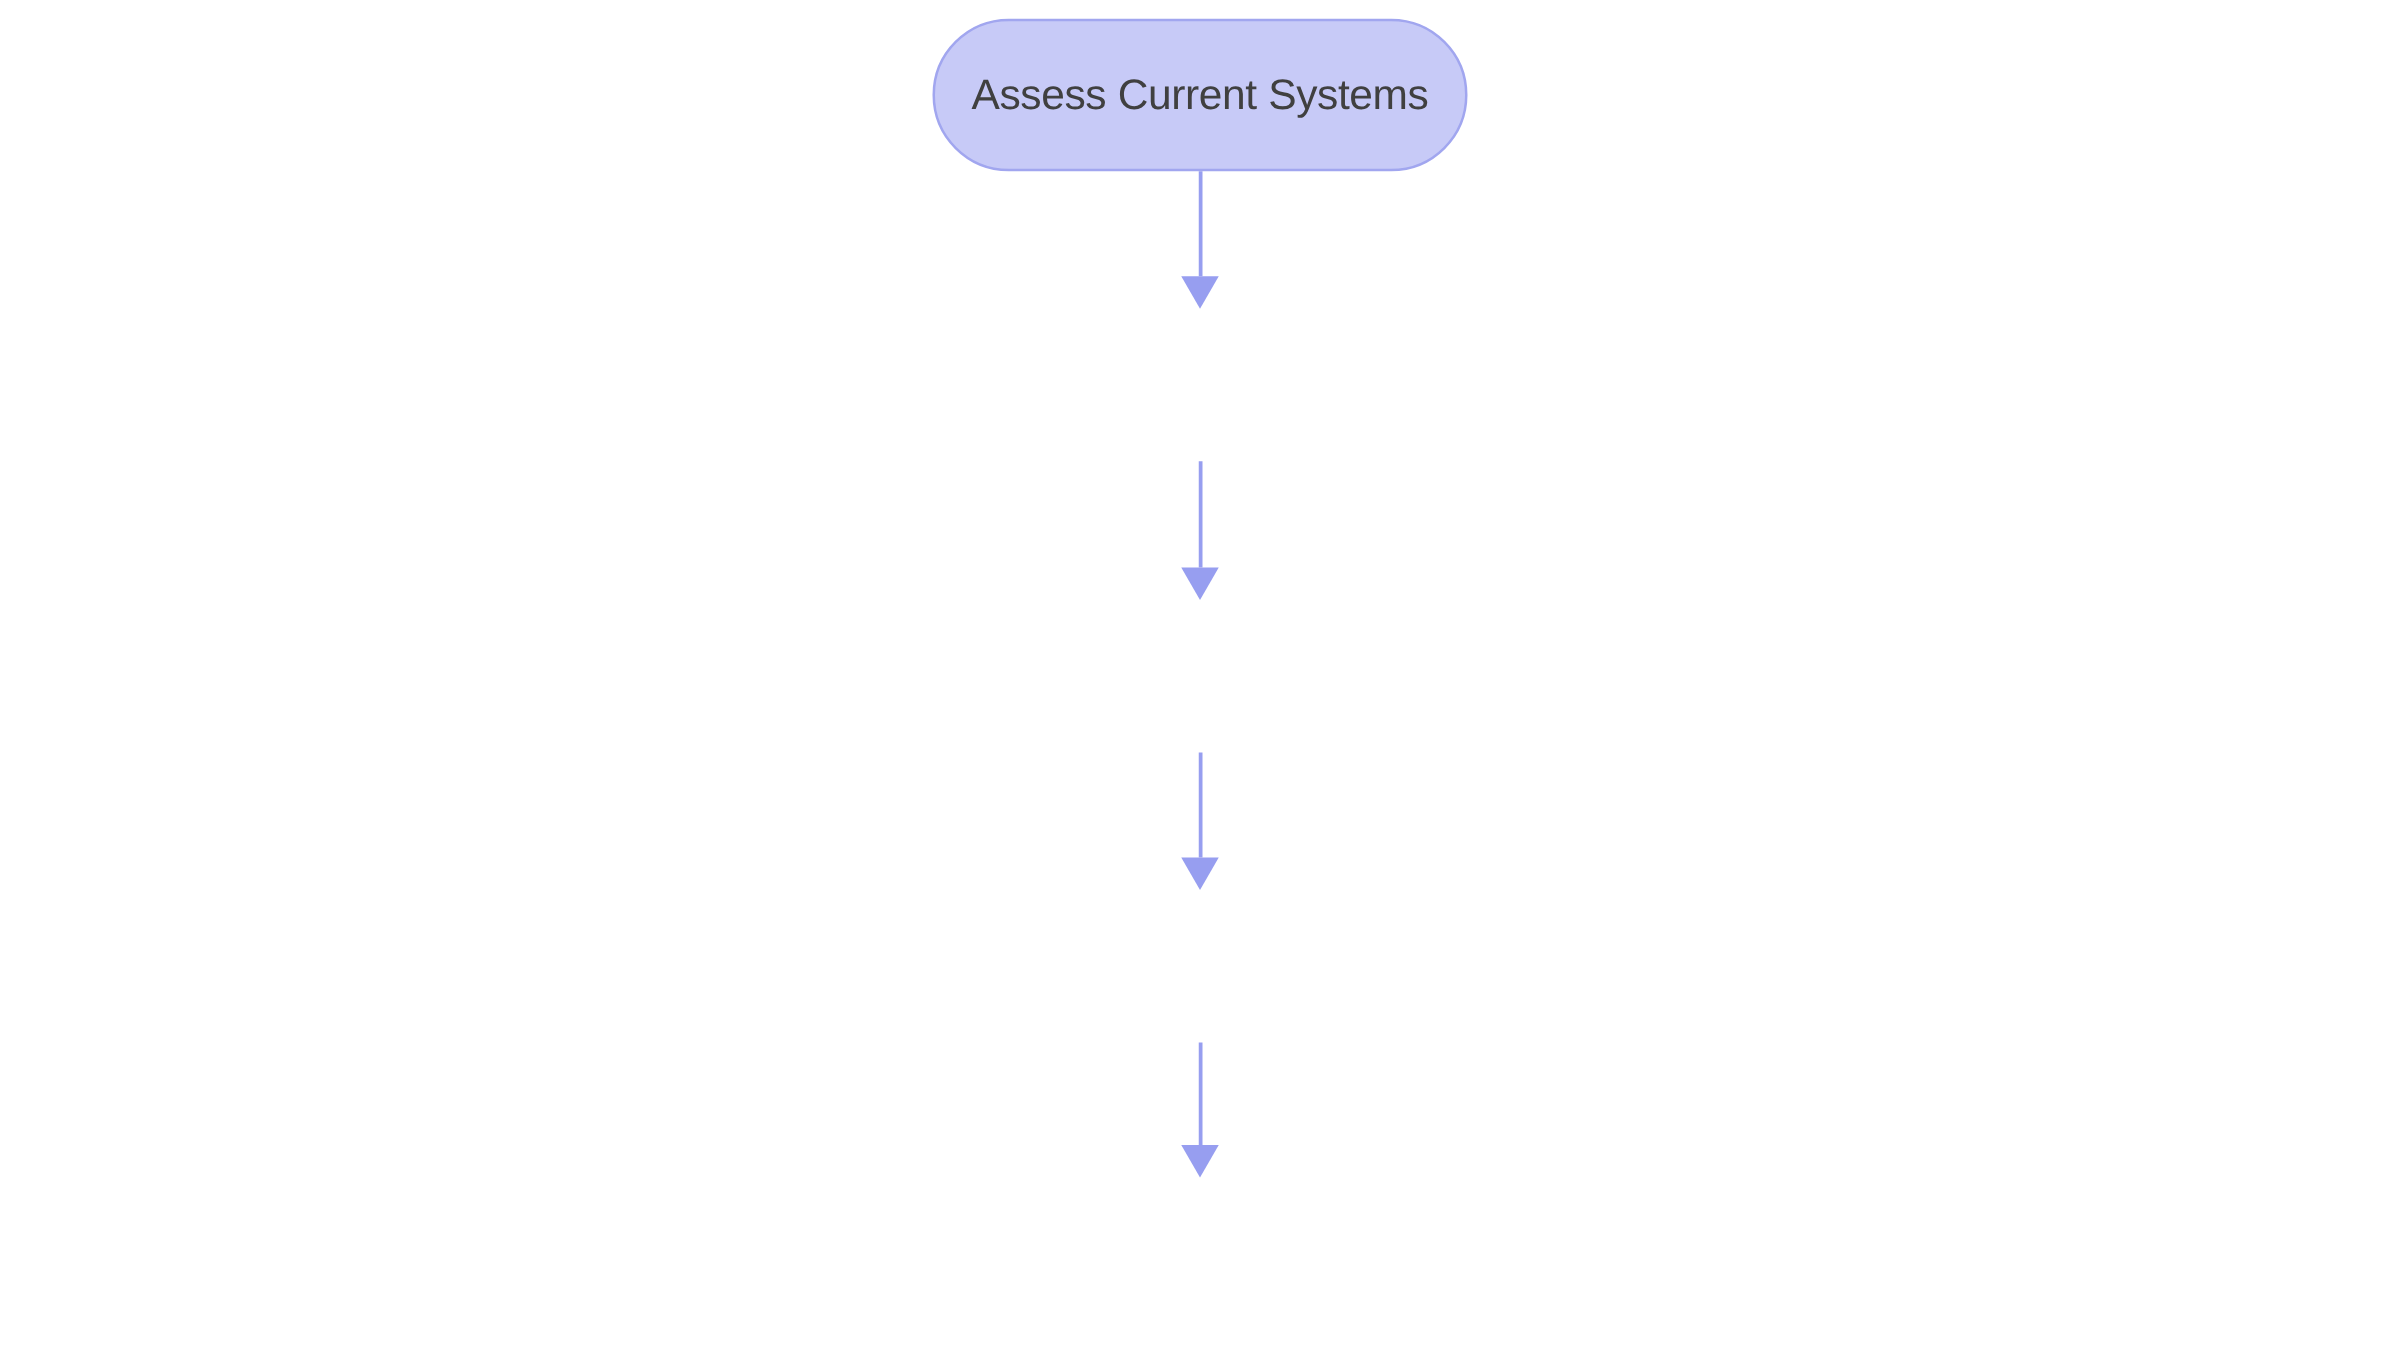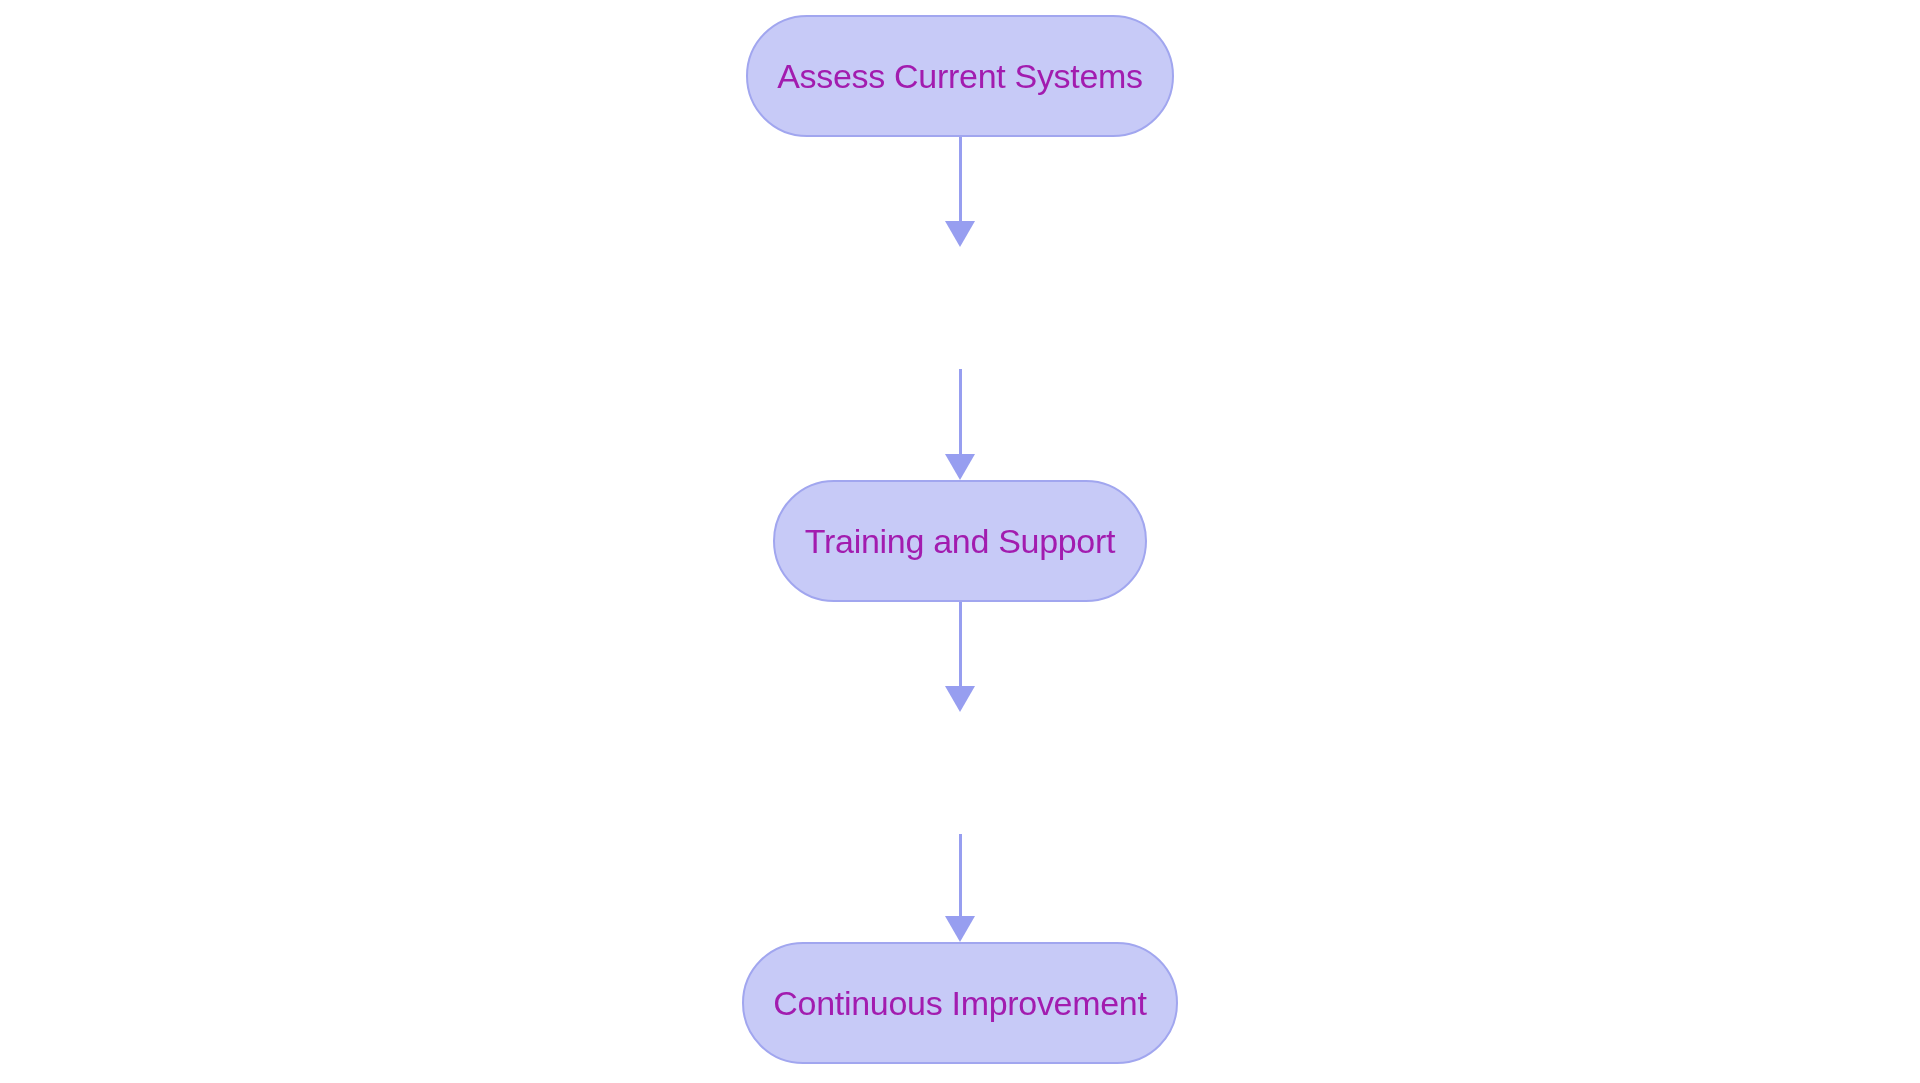--- a/index.html
+++ b/index.html
@@ -20,21 +20,21 @@
     height: 122px;
     box-sizing: border-box;
     background: #c7caf7;
     border: 2px solid #a1a6ef;
     border-radius: 61px;
     display: flex;
     align-items: center;
     justify-content: center;
   }
   .node-label {
-    color: #a21caf;
+    color: #404040;
     font-size: 34px;
     letter-spacing: -0.3px;
     white-space: nowrap;
   }
   .node-1 { left: 746px; top: 15px;  width: 428px; }
   .node-2 { left: 817px; top: 247px; width: 286px; }
   .node-3 { left: 773px; top: 480px; width: 374px; }
   .node-4 { left: 817px; top: 712px; width: 286px; }
   .node-5 { left: 742px; top: 942px; width: 436px; }
 
@@ -76,32 +76,26 @@
     <div class="arrow-line"></div>
     <div class="arrow-head"></div>
   </div>
 
 
   <div class="arrow arrow-2">
     <div class="arrow-line"></div>
     <div class="arrow-head"></div>
   </div>
 
-  <div class="flow-node node-3">
-    <span class="node-label">Training and Support</span>
-  </div>
 
   <div class="arrow arrow-3">
     <div class="arrow-line"></div>
     <div class="arrow-head"></div>
   </div>
 
 
   <div class="arrow arrow-4">
     <div class="arrow-line"></div>
     <div class="arrow-head"></div>
   </div>
 
-  <div class="flow-node node-5">
-    <span class="node-label">Continuous Improvement</span>
-  </div>
 
 </div>
 
 </body></html>

